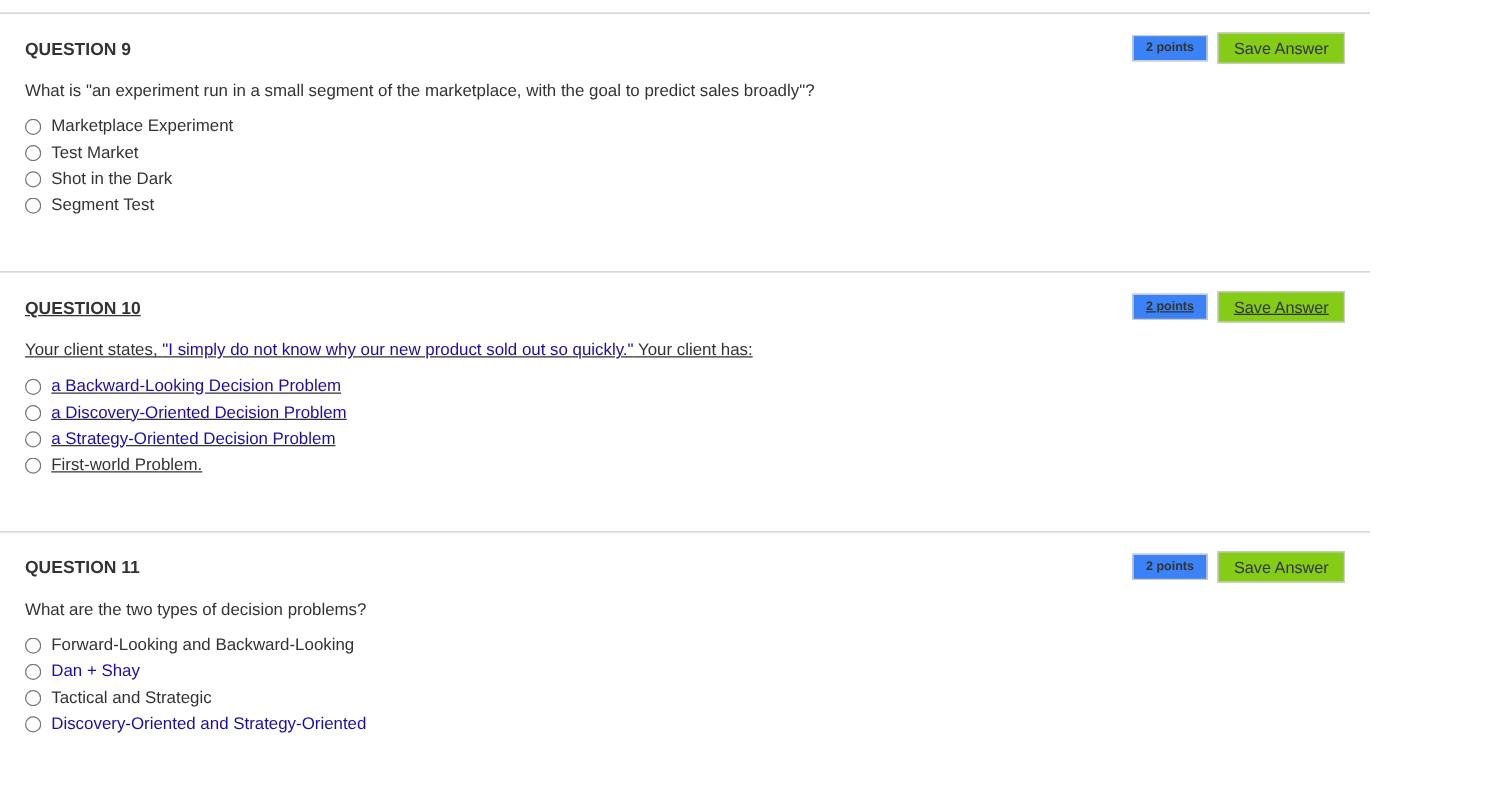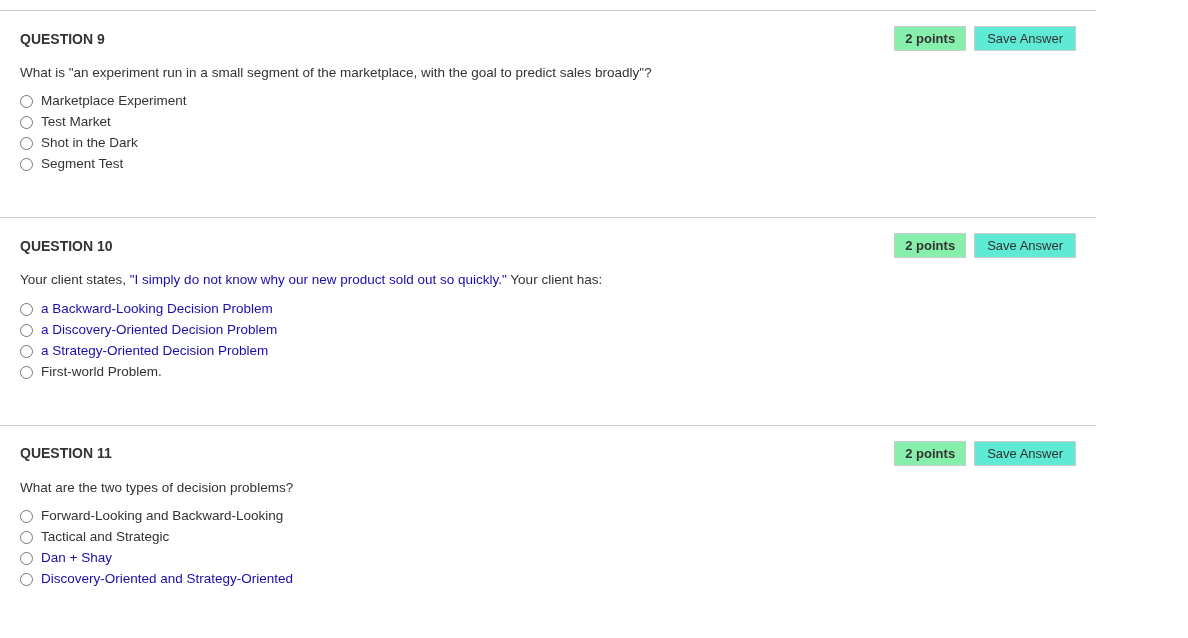--- a/index.html
+++ b/index.html
@@ -35,28 +35,28 @@
       font-size: 14px;
       color: #333;
     }
     .question-meta {
       display: flex;
       align-items: center;
       gap: 8px;
     }
     .points-badge {
       font-weight: bold;
-      font-size: 13px;
+      font-size: 10px;
       color: #333;
-      background: #86efac;
+      background: #3b82f6;
       padding: 4px 10px;
       border: 1px solid #ccc;
     }
     .save-answer-btn {
-      background: #5eead4;
+      background: #84cc16;
       border: 1px solid #ccc;
       padding: 4px 12px;
       font-size: 13px;
       color: #333;
       cursor: pointer;
     }
     .question-text {
       font-size: 13.5px;
       color: #333;
       margin-bottom: 10px;
@@ -117,21 +117,21 @@
         <input type="radio" name="q9" style="">
         <span class="option-label">Shot in the Dark</span>
       </li>
       <li class="option-item">
         <input type="radio" name="q9" style="">
         <span class="option-label">Segment Test</span>
       </li>
     </ul>
   </div>
 
-  <div class="question-block" style="margin-top:20px;">
+  <div class="question-block" style="margin-top:20px;text-decoration:underline;">
     <div class="question-header">
       <span class="question-title">QUESTION 10</span>
       <div class="question-meta">
         <span class="points-badge">2 points</span>
         <button class="save-answer-btn">Save Answer</button>
       </div>
     </div>
     <div class="question-text">
       <span>Your client states, </span><span class="highlight">"I simply do not know why our new product sold out so quickly."</span><span> Your client has:</span>
     </div>
@@ -166,25 +166,25 @@
     <div class="question-text">
       <span>What are the two types of decision problems?</span>
     </div>
     <ul class="options-list">
       <li class="option-item">
         <input type="radio" name="q11" style="">
         <span class="option-label">Forward-Looking and Backward-Looking</span>
       </li>
       <li class="option-item">
         <input type="radio" name="q11" style="">
-        <span class="option-label">Tactical and Strategic</span>
+        <span class="option-label blue">Dan + Shay</span>
       </li>
       <li class="option-item">
         <input type="radio" name="q11" style="">
-        <span class="option-label blue">Dan + Shay</span>
+        <span class="option-label">Tactical and Strategic</span>
       </li>
       <li class="option-item">
         <input type="radio" name="q11" style="">
         <span class="option-label blue">Discovery-Oriented and Strategy-Oriented</span>
       </li>
     </ul>
   </div>
 
 </div>
 

